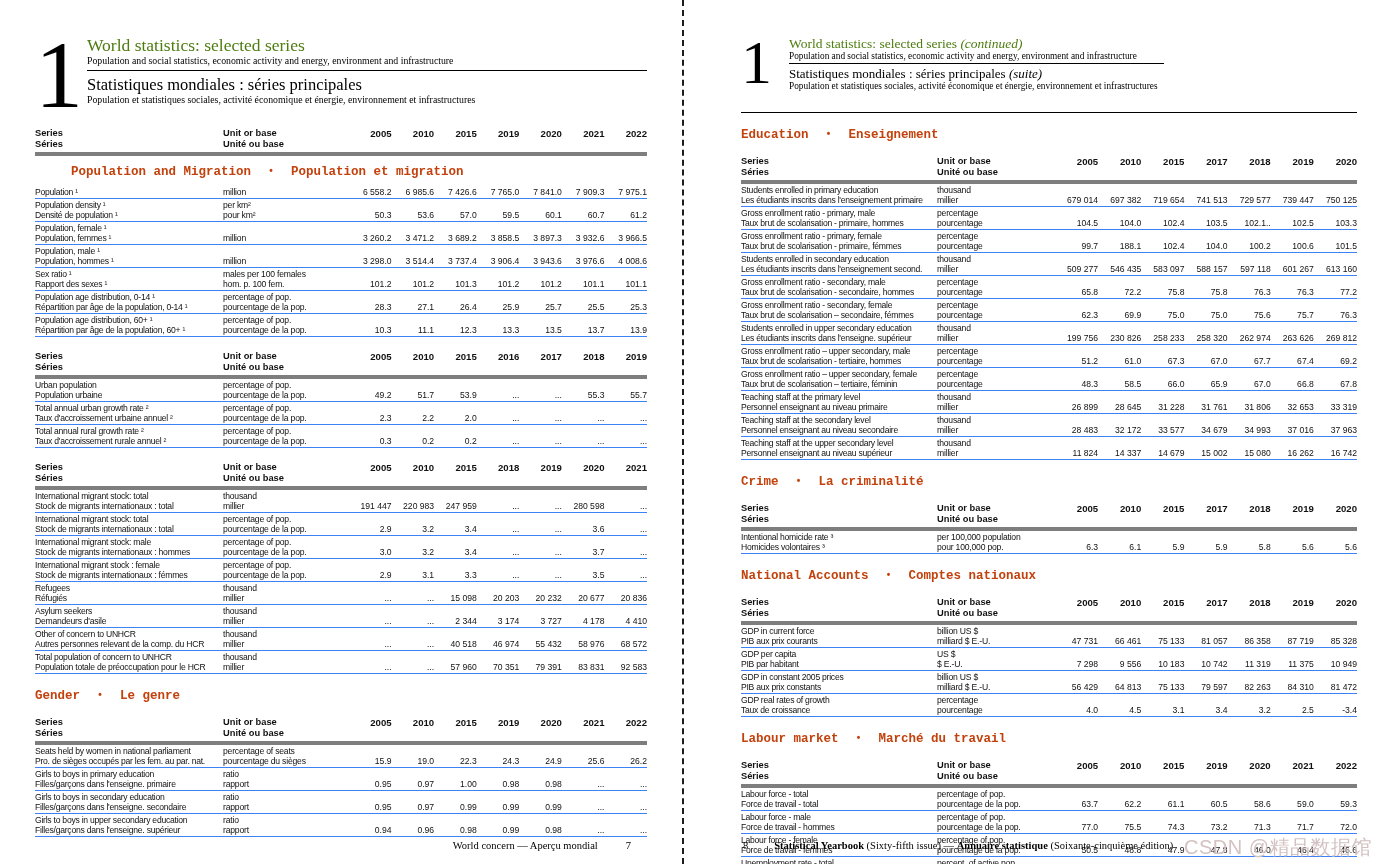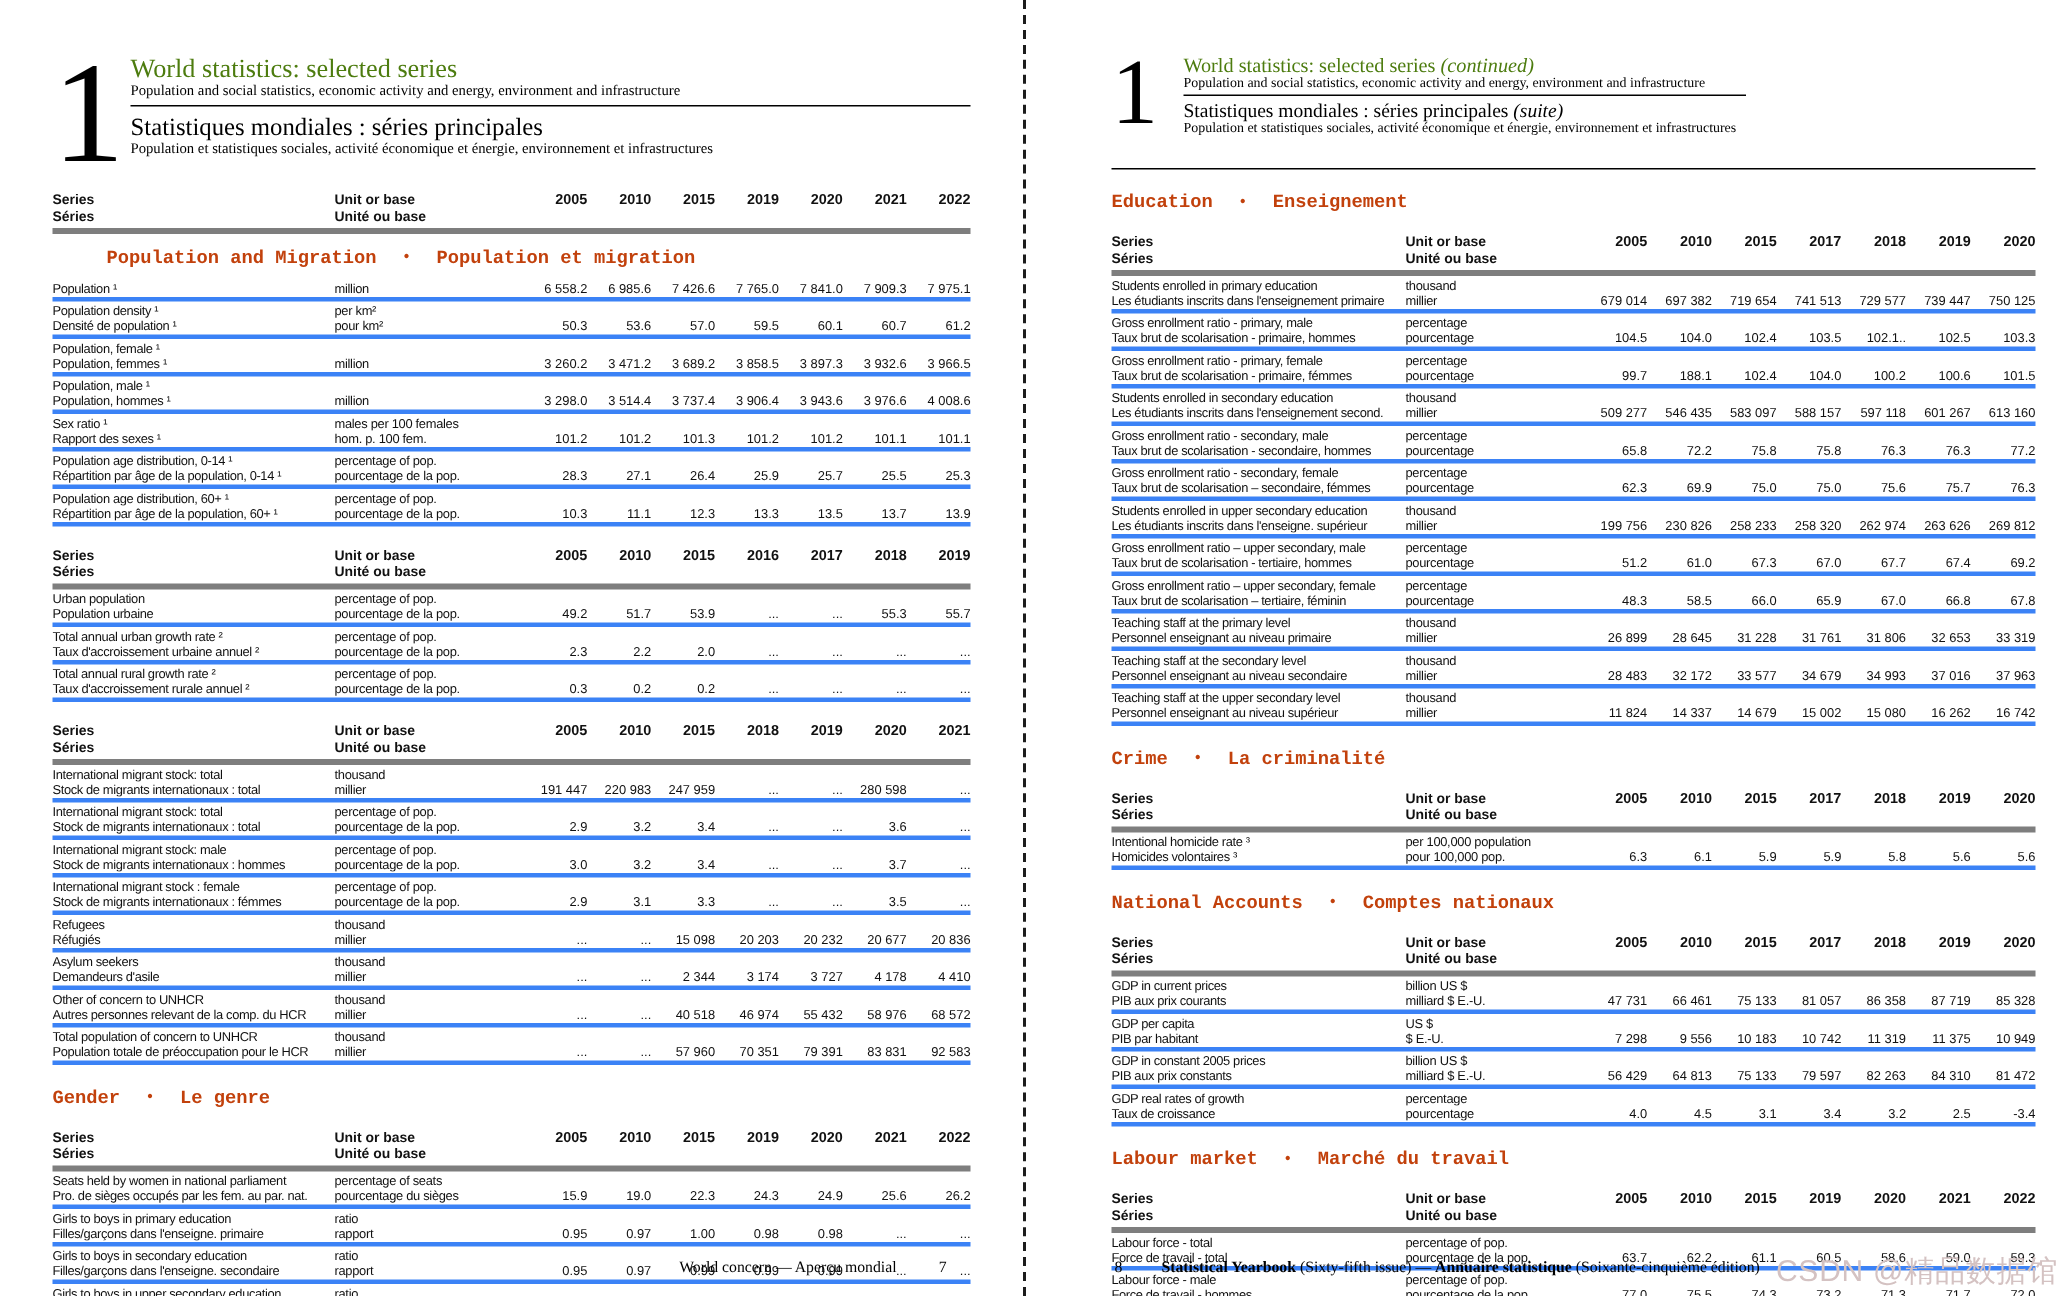--- a/index.html
+++ b/index.html
@@ -44,21 +44,21 @@
   .thead{display:flex;align-items:flex-start;border-bottom:4.5px solid #7e7e7e;padding-bottom:2px;margin-top:14px;}
   .th-series{width:188px;}
   .page-right .th-series{width:196px;}
   .th-unit{width:126px;}
   .page-right .th-unit{width:118px;}
   .th-series div,.th-unit div{font-weight:bold;font-size:9.3px;line-height:11px;white-space:nowrap;}
   .th-years{flex:1;display:flex;}
   .th-y{flex:1;text-align:right;font-weight:bold;font-size:9.6px;line-height:11px;}
 
   
-  .trow{border-bottom:3px solid #3b82f6;padding:1px 0 1px;}
+  .trow{border-bottom:1px solid #3b82f6;padding:1px 0 1px;}
   .tline{display:flex;}
   .c-lbl{width:188px;font-size:8.6px;line-height:10px;letter-spacing:-0.25px;white-space:nowrap;overflow:hidden;}
   .page-right .c-lbl{width:196px;}
   .c-unit{width:126px;font-size:8.6px;line-height:10px;letter-spacing:-0.2px;white-space:nowrap;overflow:hidden;}
   .page-right .c-unit{width:118px;}
   .c-vals{flex:1;display:flex;}
   .c-v{flex:1;text-align:right;font-size:8.6px;line-height:10px;white-space:nowrap;}
 
   
   .footer{position:absolute;bottom:13px;font-family:"Liberation Serif",serif;font-size:10.5px;color:#000;white-space:nowrap;}
@@ -946,21 +946,21 @@
             <div class="th-y">2010</div>
             <div class="th-y">2015</div>
             <div class="th-y">2017</div>
             <div class="th-y">2018</div>
             <div class="th-y">2019</div>
             <div class="th-y">2020</div>
           </div>
         </div>
         <div class="trow">
           <div class="tline">
-            <div class="c-lbl">GDP in current prices</div>
+            <div class="c-lbl">GDP in current force</div>
             <div class="c-unit">billion US $</div>
             <div class="c-vals"></div>
           </div>
           <div class="tline">
             <div class="c-lbl">PIB aux prix courants</div>
             <div class="c-unit">milliard $ E.-U.</div>
             <div class="c-vals">
               <div class="c-v">47 731</div>
               <div class="c-v">66 461</div>
               <div class="c-v">75 133</div>

